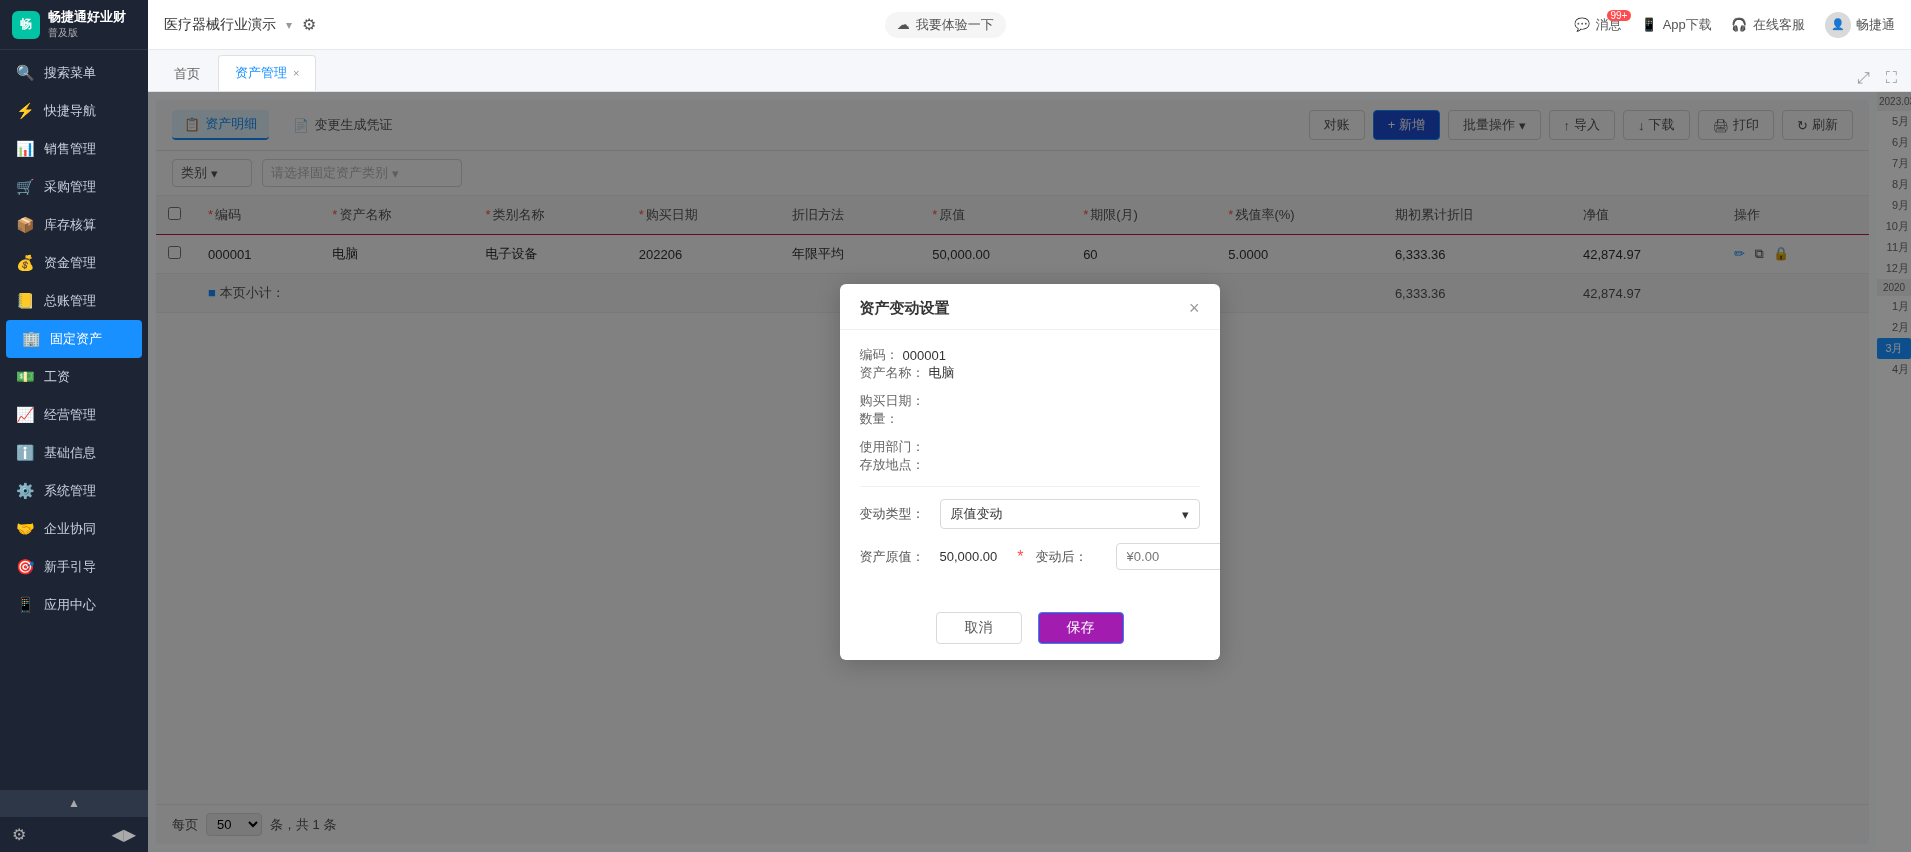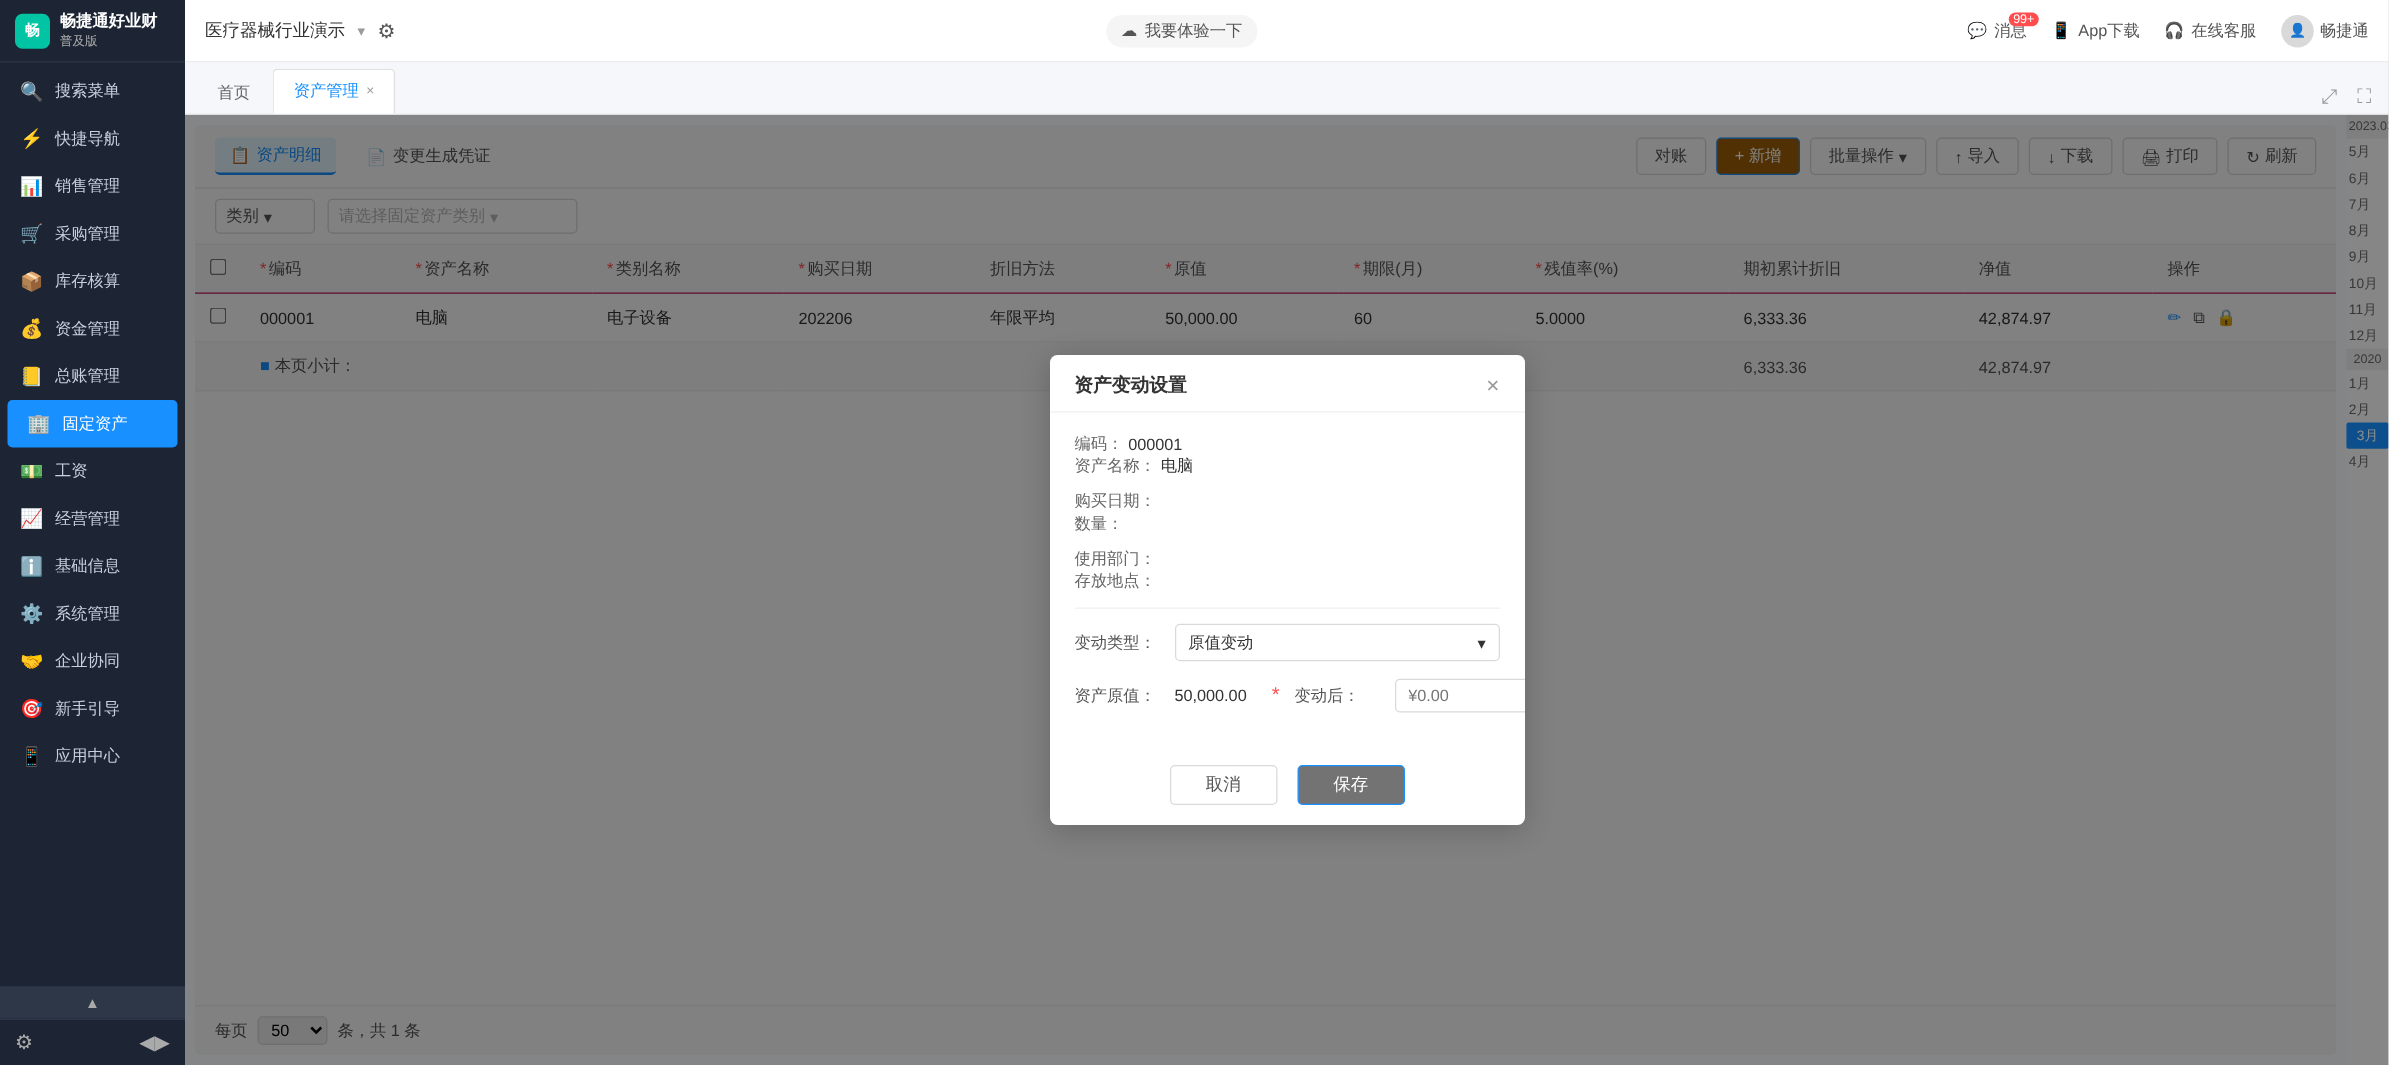--- a/index.html
+++ b/index.html
@@ -140,21 +140,21 @@
       border-bottom: 1px solid #e8e8e8;
     }
     .toolbar-tab {
       display: flex; align-items: center; gap: 5px;
       padding: 5px 12px; font-size: 13px; cursor: pointer;
       border-radius: 4px; color: #555;
     }
     .toolbar-tab.active { background: #e6f7ff; color: #1890ff; border-bottom: 2px solid #1890ff; }
     .toolbar-right { margin-left: auto; display: flex; align-items: center; gap: 8px; }
     .btn { padding: 5px 14px; font-size: 13px; border-radius: 4px; cursor: pointer; border: 1px solid #d9d9d9; background: #fff; color: #555; display: flex; align-items: center; gap: 4px; }
-    .btn-primary { background: #a16207; color: #fff; border-color: #1890ff; }
+    .btn-primary { background: #1d4ed8; color: #fff; border-color: #1890ff; }
     .btn-default { background: #fff; color: #555; }
 
     
     .filter-row {
       display: flex; align-items: center; gap: 10px;
       padding: 8px 16px;
       border-bottom: 1px solid #f0f0f0;
     }
     .filter-select {
       display: flex; align-items: center; gap: 4px;
@@ -189,21 +189,21 @@
       width: 34px;
       background: #f5f5f5;
       display: flex;
       flex-direction: column;
       align-items: center;
       overflow: hidden;
       font-size: 11px;
       color: #666;
     }
     .cal-year { background: #e8e8e8; width: 100%; text-align: center; padding: 4px 2px; font-size: 10px; }
-    .cal-month { padding: 3px 2px; cursor: pointer; text-align: left; width: 100%; }
+    .cal-month { padding: 3px 2px; cursor: pointer; text-align: right; width: 100%; }
     .cal-month.active { background: #1890ff; color: #fff; border-radius: 2px; }
     .cal-today { background: #ff7875; color: #fff; border-radius: 2px; padding: 3px 2px; text-align: center; width: 100%; cursor: pointer; }
 
     
     .pagination {
       display: flex; align-items: center; gap: 8px;
       padding: 8px 16px; border-top: 1px solid #f0f0f0;
       font-size: 13px; color: #555;
     }
     .page-size-select { border: 1px solid #d9d9d9; border-radius: 4px; padding: 2px 6px; font-size: 13px; }
@@ -254,21 +254,21 @@
       padding: 5px 10px; font-size: 13px; color: #333;
       flex: 1; background: #fff;
     }
     .modal-input.placeholder { color: #bbb; }
     .required-dot { color: #ff4d4f; margin-right: 2px; }
     .modal-footer {
       display: flex; align-items: center; justify-content: center;
       gap: 16px; padding: 12px 20px 16px;
     }
     .btn-cancel { padding: 6px 28px; border: 1px solid #d9d9d9; border-radius: 4px; background: #fff; color: #555; font-size: 14px; cursor: pointer; }
-    .btn-save { padding: 6px 28px; border: 1px solid #1890ff; border-radius: 4px; background: #737373; color: #fff; font-size: 14px; cursor: pointer; }
+    .btn-save { padding: 6px 28px; border: 1px solid #1890ff; border-radius: 4px; background: #a21caf; color: #fff; font-size: 14px; cursor: pointer; }
   </style>
 </head>
 <body>
 
 <div class="sidebar">
   <div class="sidebar-header">
     <div class="sidebar-logo-icon">
       <span>畅</span>
     </div>
     <div>

